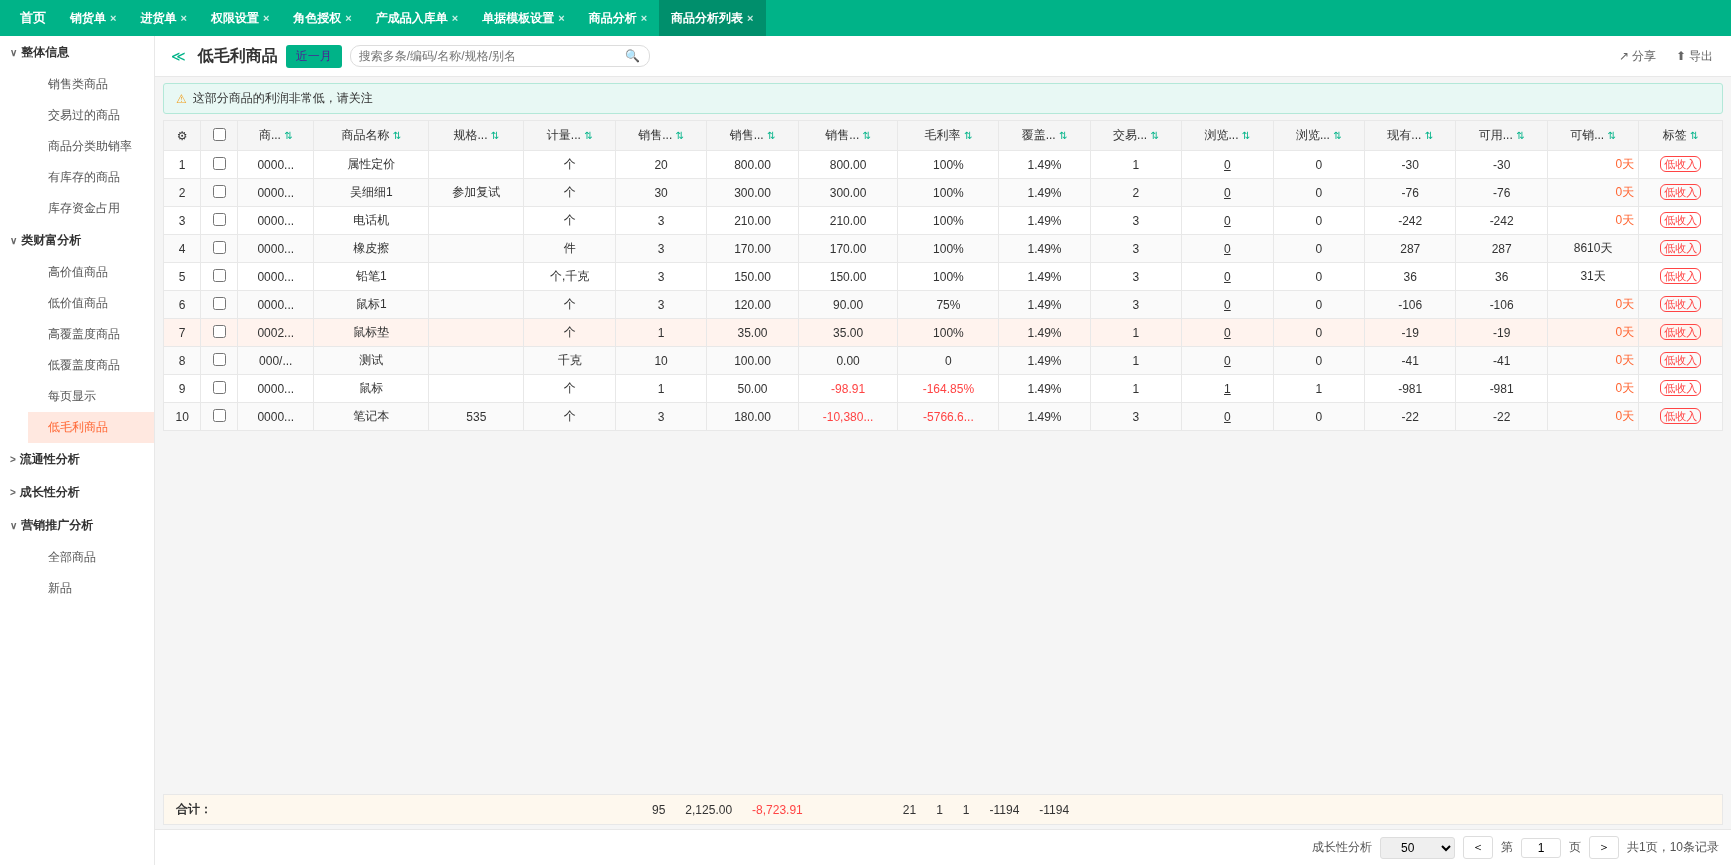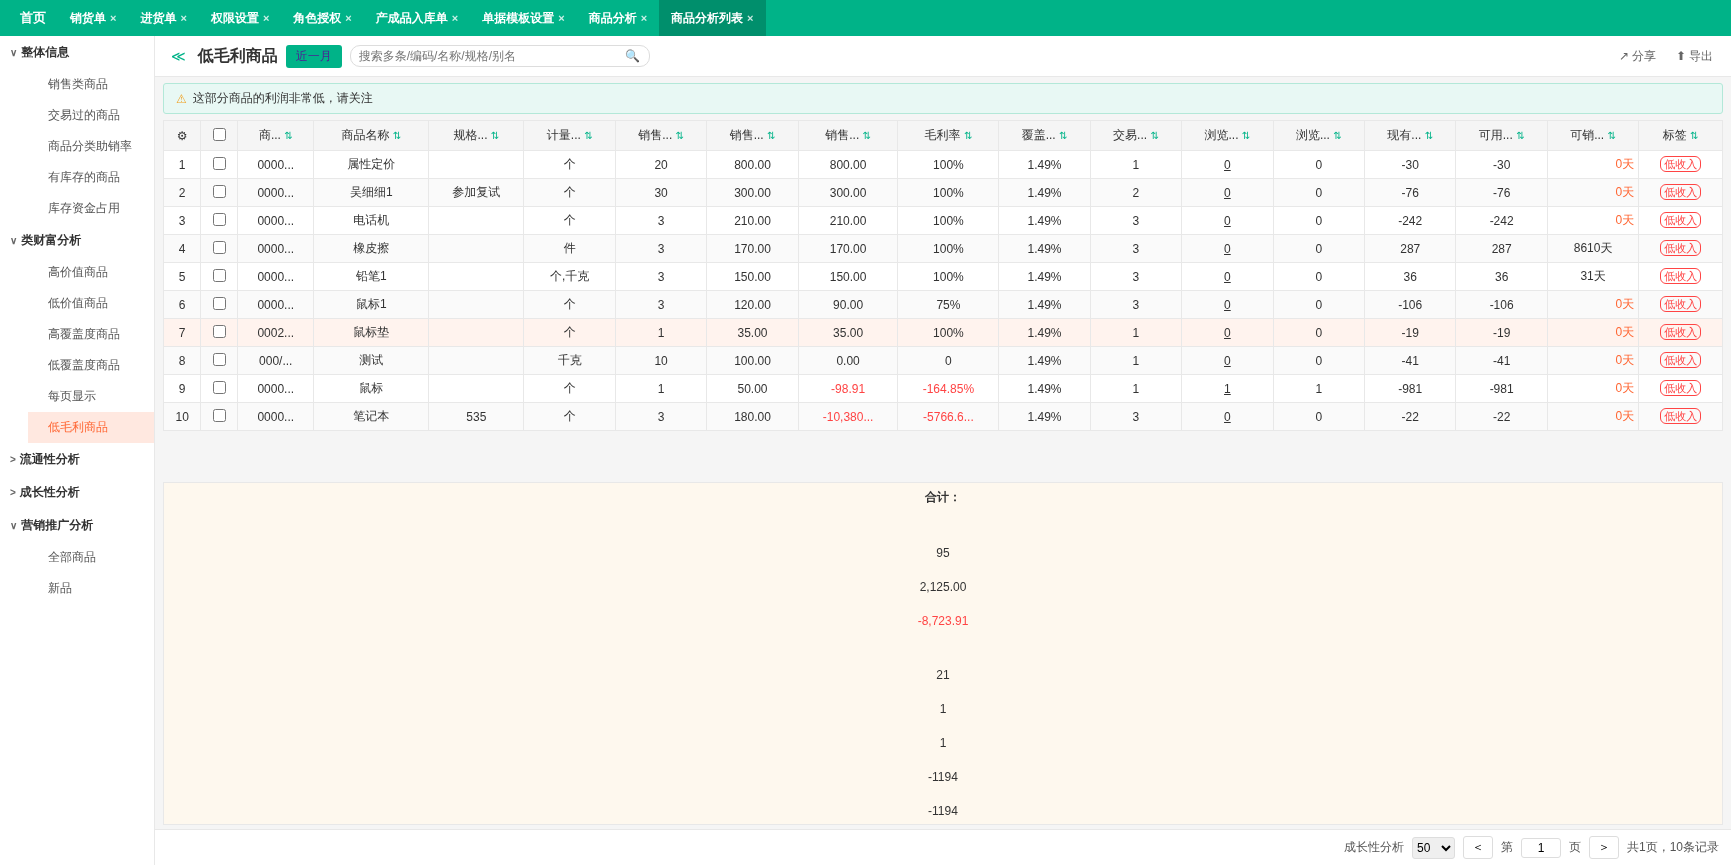--- a/index.html
+++ b/index.html
@@ -183,40 +183,39 @@
     .table-footer {
       background: #fef8ee;
       border: 1px solid #e8e8e8;
       padding: 6px 12px;
       display: flex;
       align-items: center;
       gap: 20px;
       font-size: 12px;
       color: #333;
       margin: 0 8px 4px 8px;
-      flex-direction: column;
     }
     .total-label { font-weight: bold; }
 
     
     .pagination-bar {
       display: flex;
       align-items: center;
       justify-content: flex-end;
       padding: 6px 12px;
       background: #fff;
       border-top: 1px solid #e8e8e8;
       gap: 8px;
       font-size: 12px;
       color: #555;
     }
     .page-size-select {
       border: 1px solid #ddd;
       border-radius: 3px;
-      padding: 2px 0;
+      padding: 2px 16px;
       font-size: 12px;
     }
     .page-btn {
       border: 1px solid #ddd;
       background: #fff;
       padding: 2px 8px;
       cursor: pointer;
       border-radius: 3px;
       font-size: 12px;
     }

